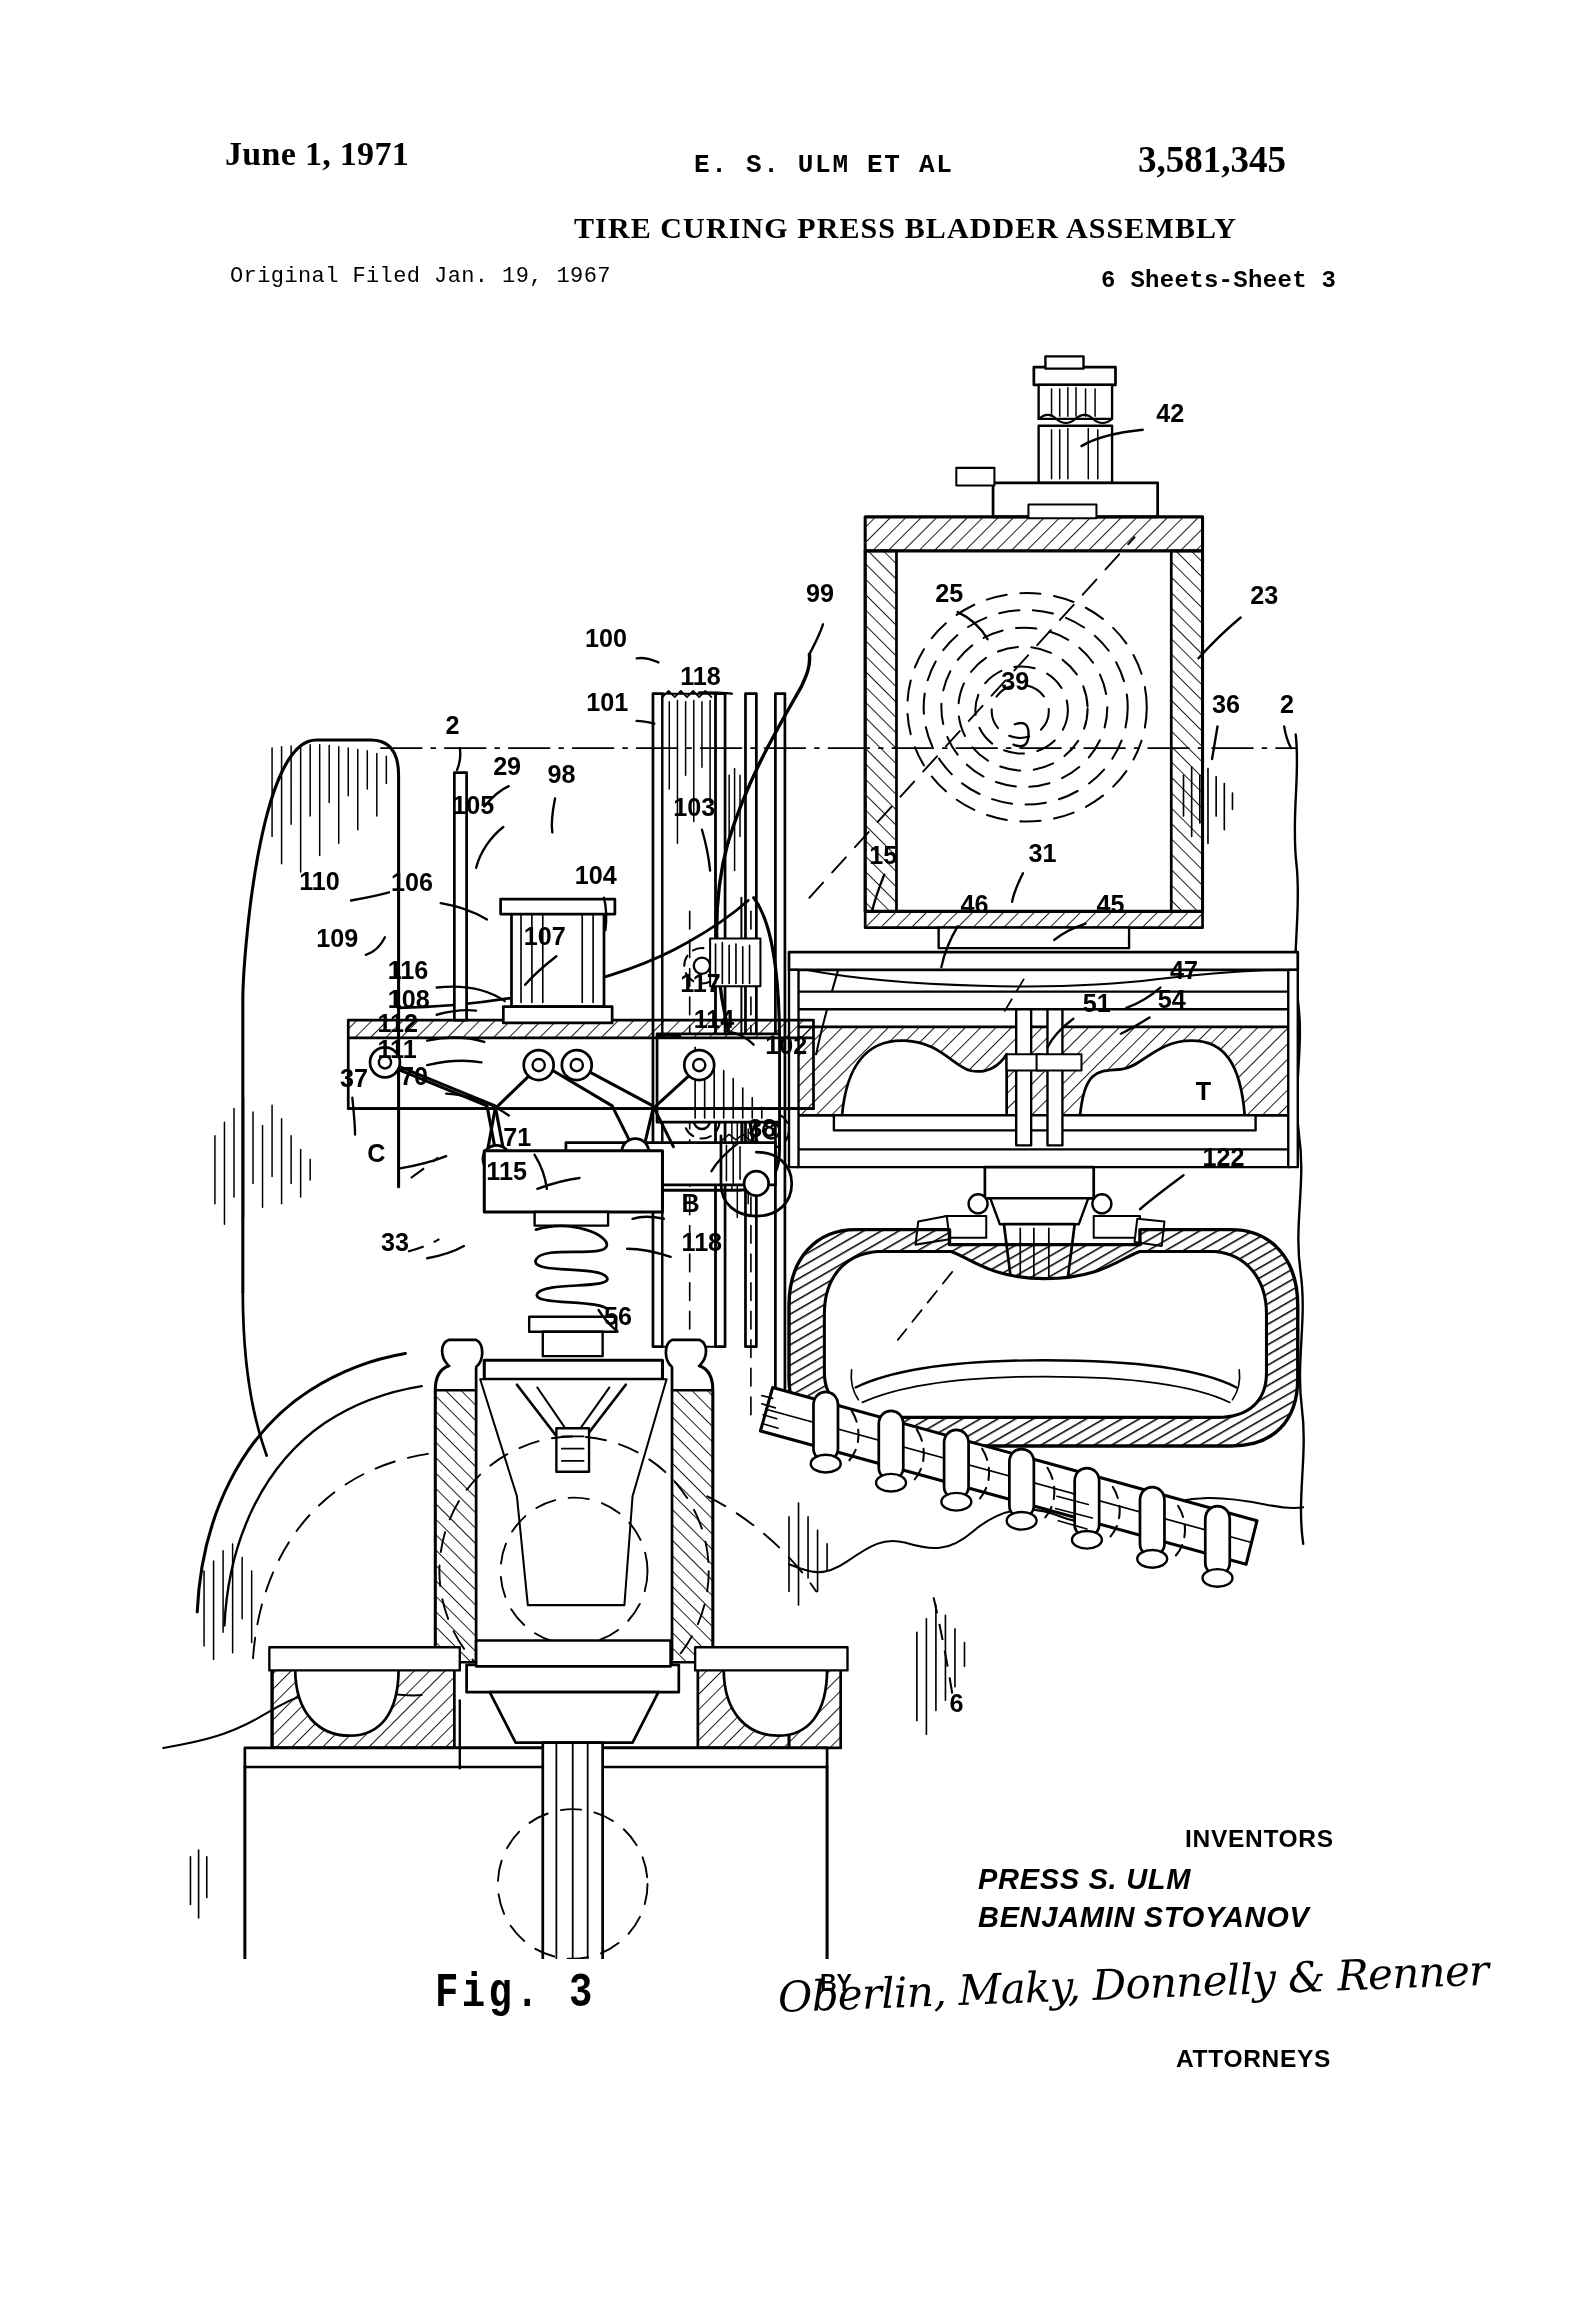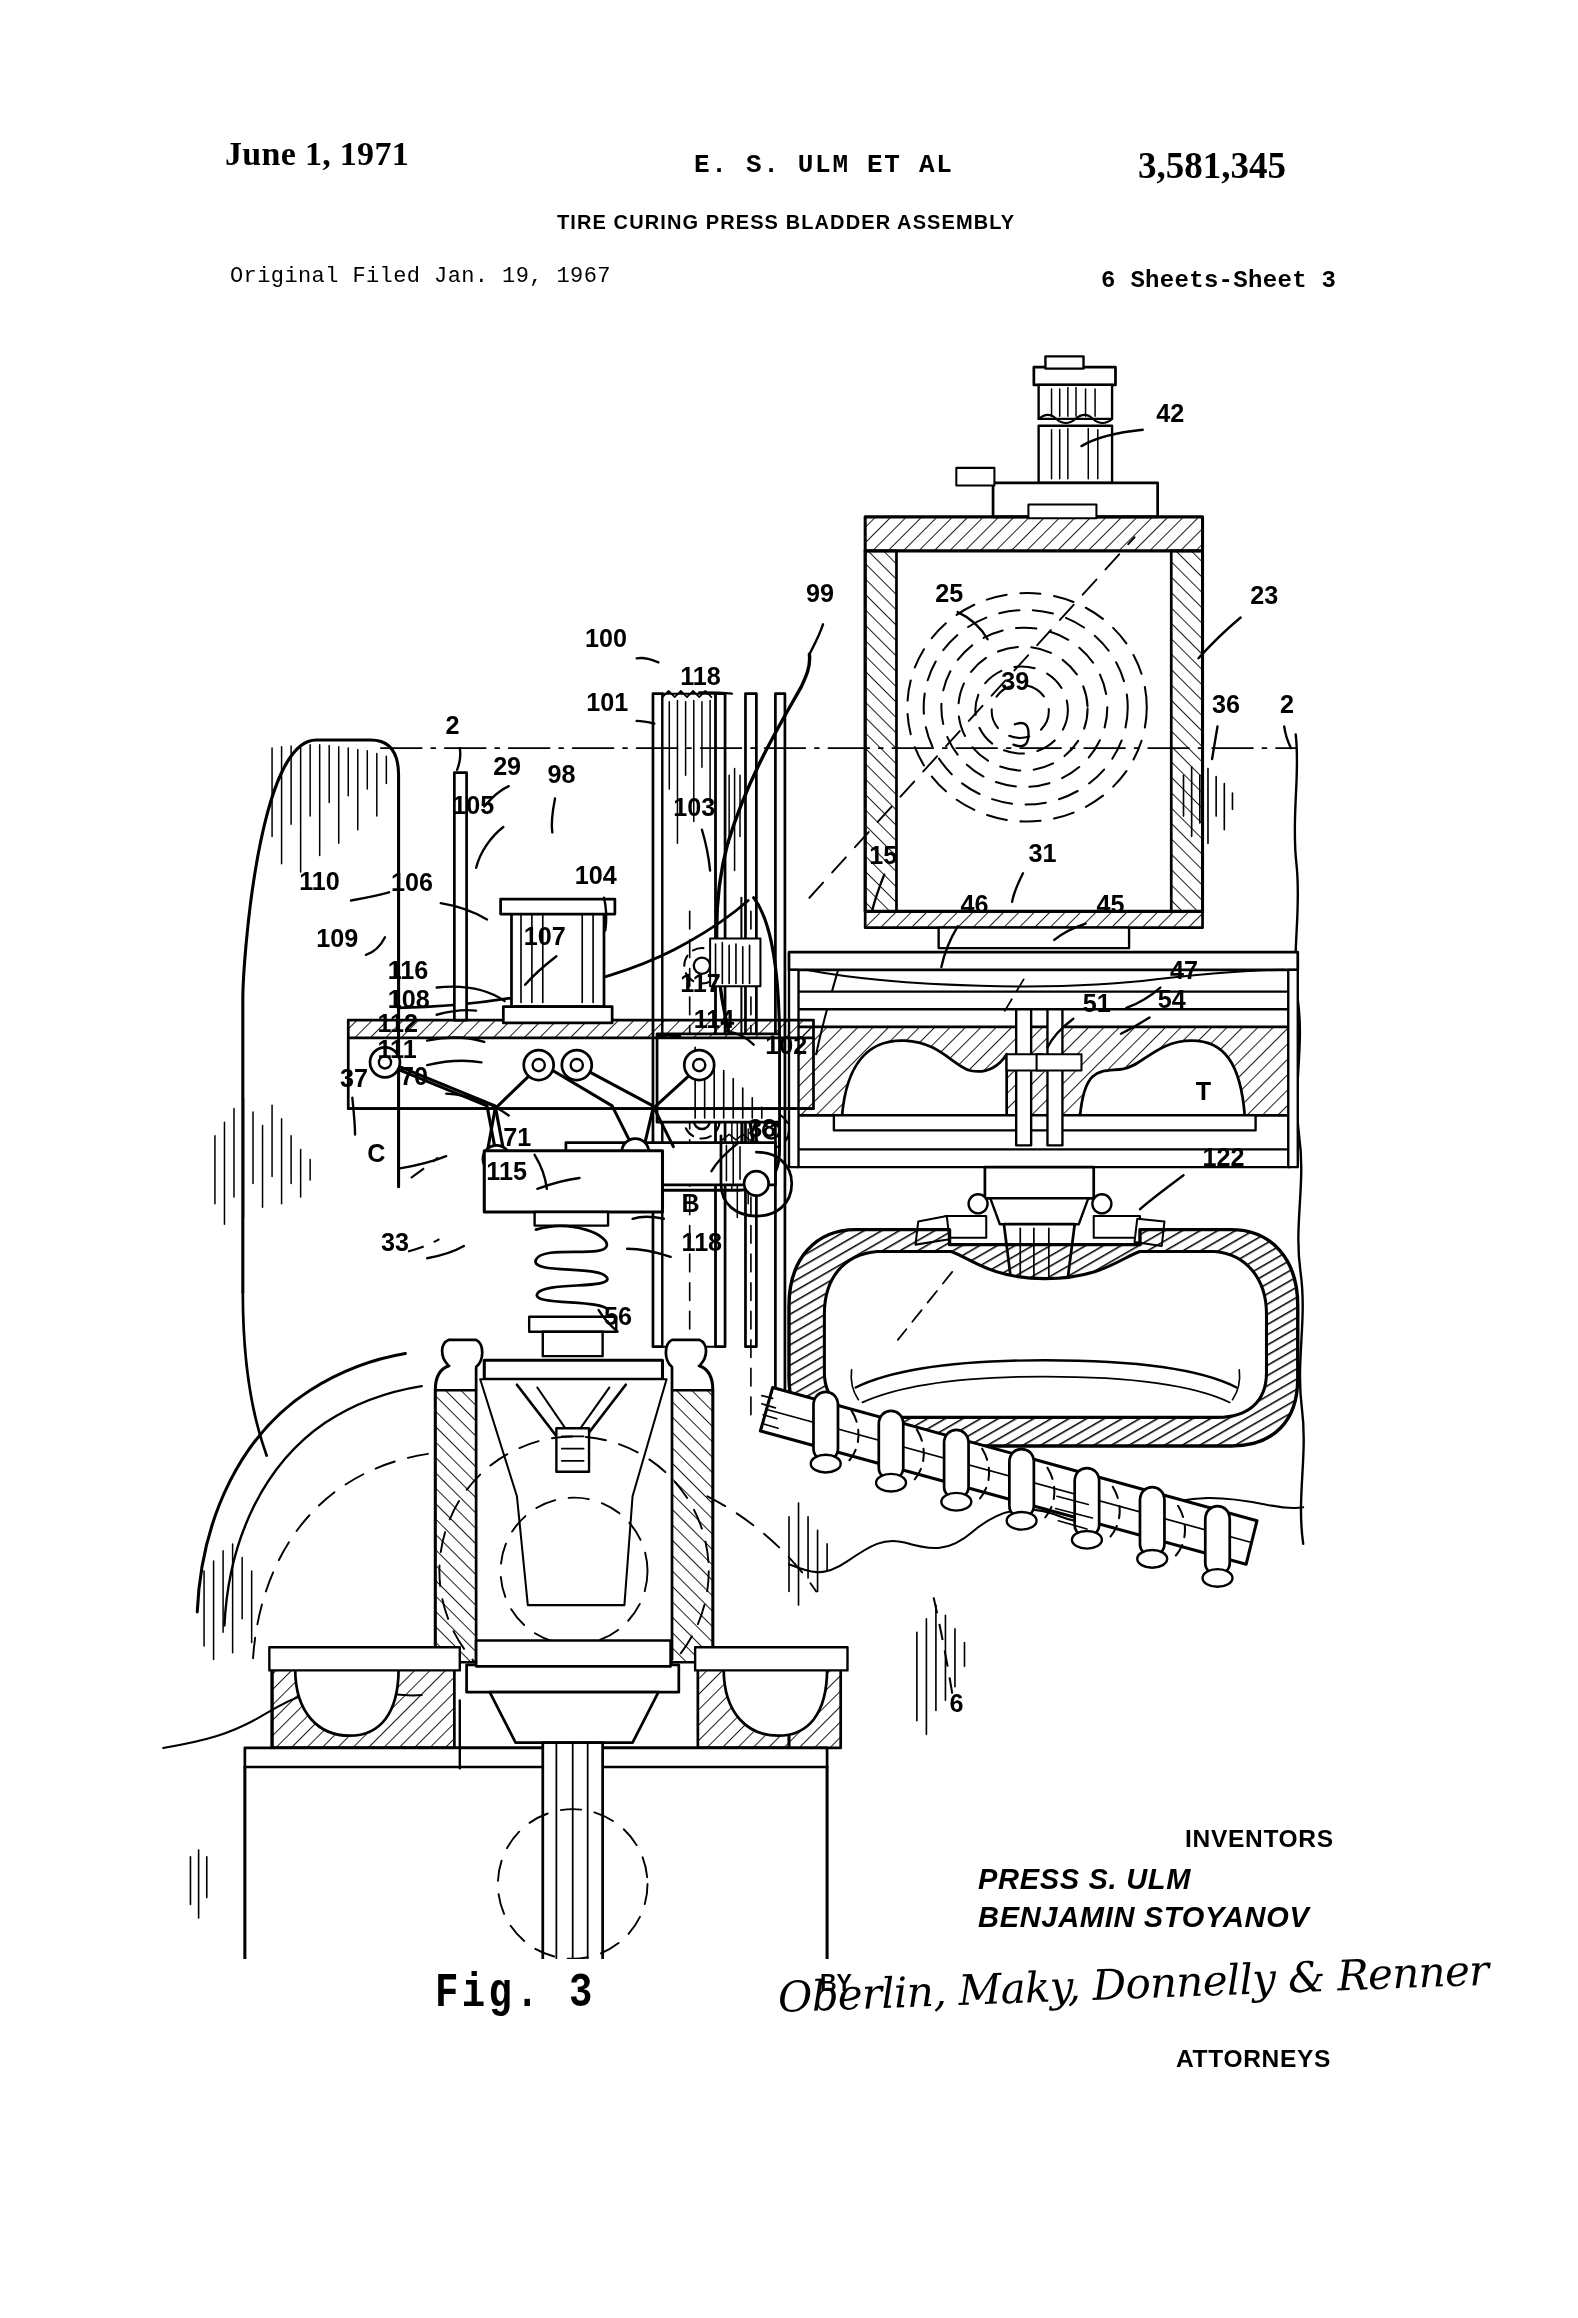--- a/index.html
+++ b/index.html
@@ -5,24 +5,24 @@
   html,body{margin:0;padding:0;background:#ffffff;}
   body{width:1578px;height:2319px;position:relative;overflow:hidden;
        font-family:"Liberation Serif",serif;color:#000;}
 
   
   #header{position:absolute;left:0;top:0;width:1578px;height:320px;}
   .hdr-date{position:absolute;left:225px;top:135px;font-family:"Liberation Serif",serif;
             font-weight:700;font-size:34px;letter-spacing:0.3px;}
   .hdr-inventor{position:absolute;left:694px;top:150px;font-family:"Liberation Mono",monospace;
             font-weight:700;font-size:26px;letter-spacing:1.7px;}
-  .hdr-patno{position:absolute;left:1138px;top:144px;font-family:"Liberation Serif",serif;
+  .hdr-patno{position:absolute;left:1138px;top:138px;font-family:"Liberation Serif",serif;
             font-weight:700;font-size:37px;letter-spacing:0px;}
-  .hdr-title{position:absolute;left:557px;top:211px;font-family:Liberation Sans, sans-serif;
-            font-weight:700;font-size:20px;letter-spacing:1.1px;}
+  .hdr-title{position:absolute;left:574px;top:211px;font-family:Liberation Serif, serif;
+            font-weight:700;font-size:30px;letter-spacing:1.1px;}
   .hdr-filed{position:absolute;left:230px;top:264px;font-family:"Liberation Mono",monospace;
             font-weight:400;font-size:22px;letter-spacing:0.4px;}
   .hdr-sheets{position:absolute;left:1060px;top:267px;font-family:"Liberation Mono",monospace;
             font-weight:700;font-size:24px;letter-spacing:0.3px;margin-left:41px;}
 
   
   #figure{position:absolute;left:0;top:299px;width:1364px;height:1660px;}
   #figsvg{position:absolute;left:0;top:0;}
 
   

